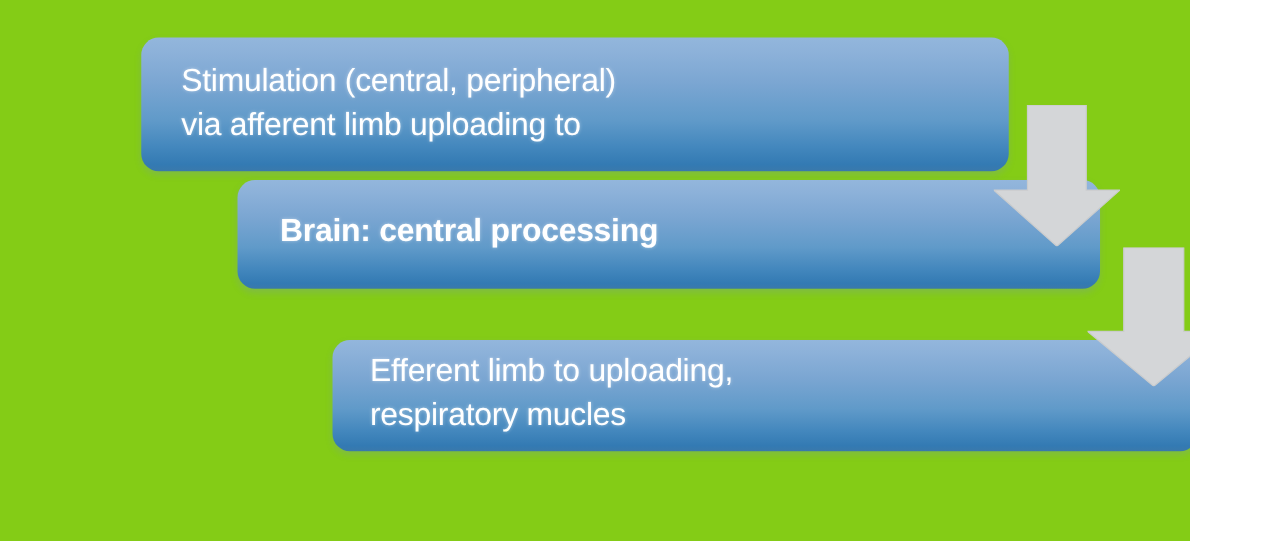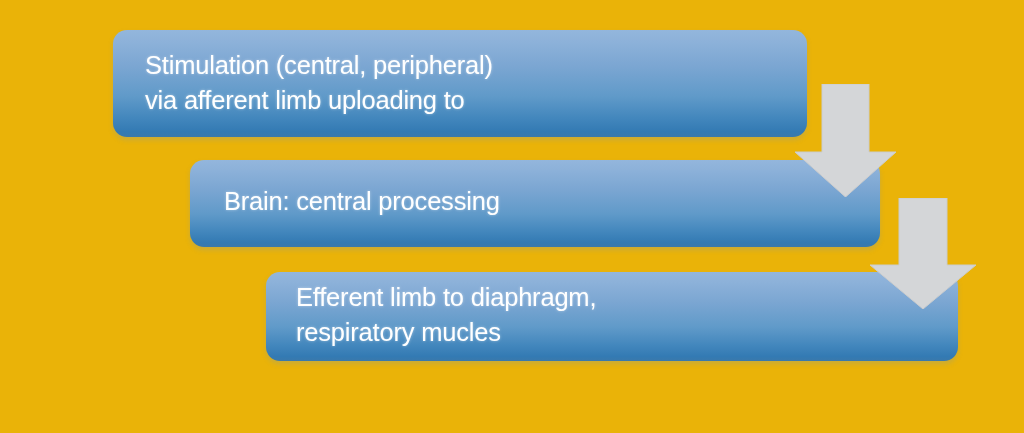--- a/index.html
+++ b/index.html
@@ -5,23 +5,23 @@
   html, body {
     margin: 0;
     padding: 0;
     background: #ffffff;
   }
   body {
     font-family: "Liberation Sans", sans-serif;
   }
   #canvas {
     position: relative;
-    width: 1024px;
+    width: 952px;
     height: 433px;
-    background: #eab308;
+    background: #84cc16;
     overflow: hidden;
   }
 
   
   .flow-box {
     position: absolute;
     box-sizing: border-box;
     border-radius: 14px;
     background: linear-gradient(to bottom,
         #93b6dc 0%,
@@ -43,21 +43,21 @@
     font-size: 25.5px;
     line-height: 35px;
     letter-spacing: -0.2px;
     white-space: pre-line;
     text-shadow: 0 0 3px rgba(255,255,255,0.45);
   }
 
   #box-1 { left: 113px; top: 30px;  width: 694px; height: 107px; }
   #box-1 .flow-box-text { top: 18px; }
 
-  #box-2 { left: 190px; top: 160px; width: 690px; height: 87px; }
+  #box-2 { left: 190px; top: 144px; width: 690px; height: 87px; font-weight: bold; }
   #box-2 .flow-box-text { top: 24px; left: 34px; }
 
   #box-3 { left: 266px; top: 272px; width: 692px; height: 89px; }
   #box-3 .flow-box-text { top: 8px; left: 30px; }
 
   
   .flow-arrow {
     position: absolute;
     z-index: 5;
   }
@@ -91,21 +91,21 @@
   <div class="flow-box" id="box-1">
     <div class="flow-box-text">Stimulation (central, peripheral)
 via afferent limb uploading to</div>
   </div>
 
   <div class="flow-box" id="box-2">
     <div class="flow-box-text">Brain: central processing</div>
   </div>
 
   <div class="flow-box" id="box-3">
-    <div class="flow-box-text">Efferent limb to diaphragm,
+    <div class="flow-box-text">Efferent limb to uploading,
 respiratory mucles</div>
   </div>
 
   <div class="flow-arrow" id="arrow-1">
     <svg width="101" height="113" viewBox="0 0 101 113" xmlns="http://www.w3.org/2000/svg">
       <polygon points="27,0 74,0 74,68 101,68 50.5,113 0,68 27,68" fill="#d4d6d8" stroke="#cacccd" stroke-width="1"></polygon>
     </svg>
   </div>
 
   <div class="flow-arrow" id="arrow-2">

